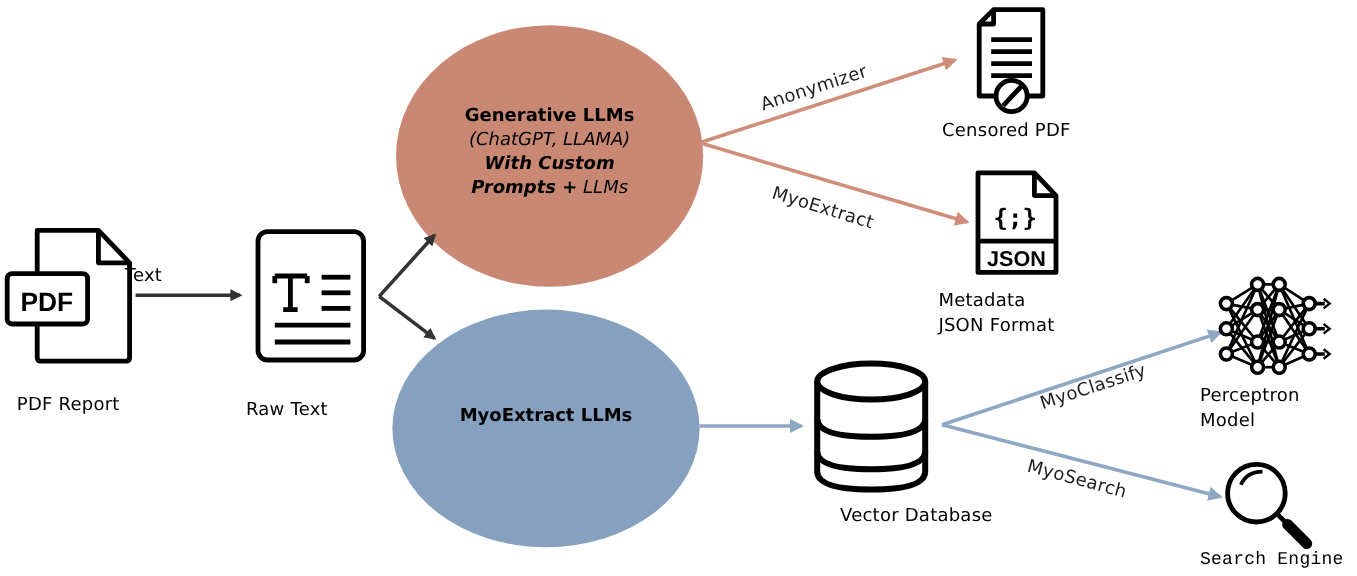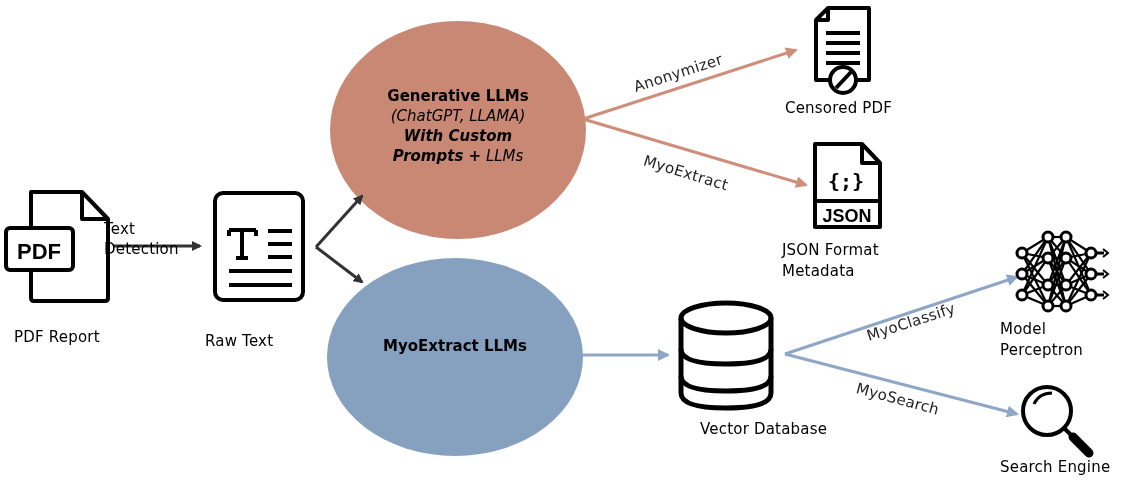--- a/index.html
+++ b/index.html
@@ -158,21 +158,20 @@
     <circle cx="1047" cy="411" r="24" stroke-width="4"></circle>
     <path d="M1034,404 Q1039,393 1052,393" stroke-width="3"></path>
     <line x1="1064" y1="428" x2="1074" y2="438" stroke-width="4"></line>
     <line x1="1073" y1="437" x2="1089" y2="453" stroke-width="9" stroke-linecap="round"></line>
   </g>
 </svg>
 
 <div class="lbl" style="left:14px; top:328px; width:110px;">PDF Report</div>
 <div class="lbl" style="left:104px; top:201px; width:110px; line-height:20px;margin-top:18px;">
   <div>Text</div>
-  <div>Detection</div>
 </div>
 <div class="lbl" style="left:205px; top:332px; width:110px;">Raw Text</div>
 
 <div class="node-text" style="left:358px; top:86px; width:200px;">
   <div><b>Generative LLMs</b></div>
   <div><i>(ChatGPT, LLAMA)</i></div>
   <div><b><i>With  Custom</i></b></div>
   <div><b><i>Prompts +</i></b><i> LLMs</i></div>
 </div>
 
@@ -180,21 +179,21 @@
   <div><b>MyoExtract LLMs</b></div>
 </div>
 
 <div class="edge-lbl" style="left:632px; top:64px; transform: rotate(-18deg);">Anonymizer</div>
 <div class="edge-lbl" style="left:642px; top:164px; transform: rotate(17deg);">MyoExtract</div>
 <div class="edge-lbl" style="left:865px; top:313px; transform: rotate(-18deg);">MyoClassify</div>
 <div class="edge-lbl" style="left:855px; top:390px; transform: rotate(15deg);">MyoSearch</div>
 
 <div class="lbl" style="left:785px; top:99px; width:120px;">Censored PDF</div>
 <div class="lbl" style="left:782px; top:240px; width:130px; line-height:21px;">
+  <div>Metadata</div>
   <div>JSON Format</div>
-  <div>Metadata</div>
 </div>
 <div class="lbl" style="left:660px; top:420px; width:135px;margin-left:40px;">Vector Database</div>
 <div class="lbl" style="left:1000px; top:319px; width:110px; line-height:21px;">
+  <div>Perceptron</div>
   <div>Model</div>
-  <div>Perceptron</div>
 </div>
-<div class="lbl" style="left:1000px; top:458px; width:125px;">Search Engine</div>
+<div class="lbl" style="left:1000px; top:458px; width:125px;font-family:Liberation Mono, monospace;">Search Engine</div>
 
 </body></html>

